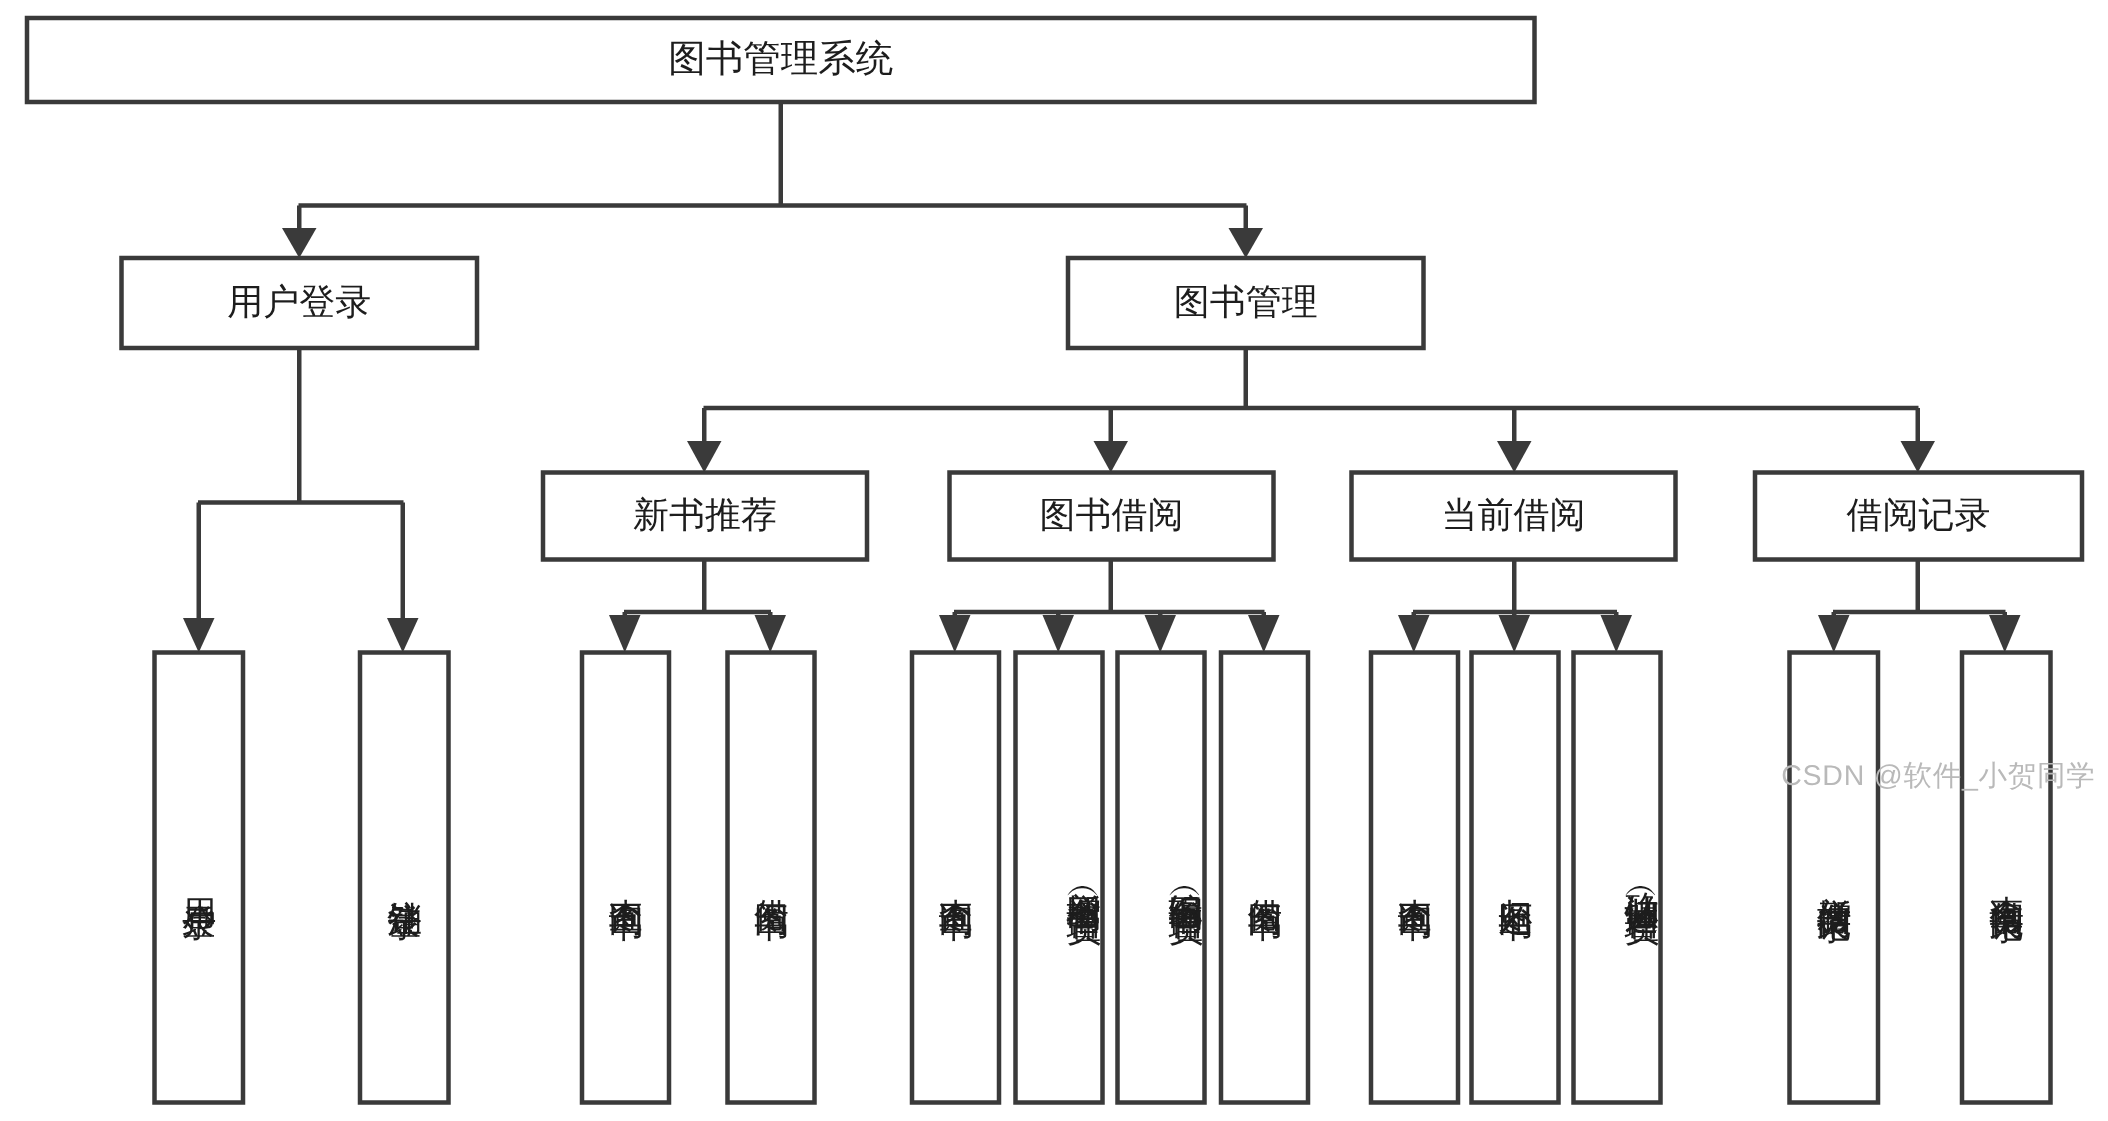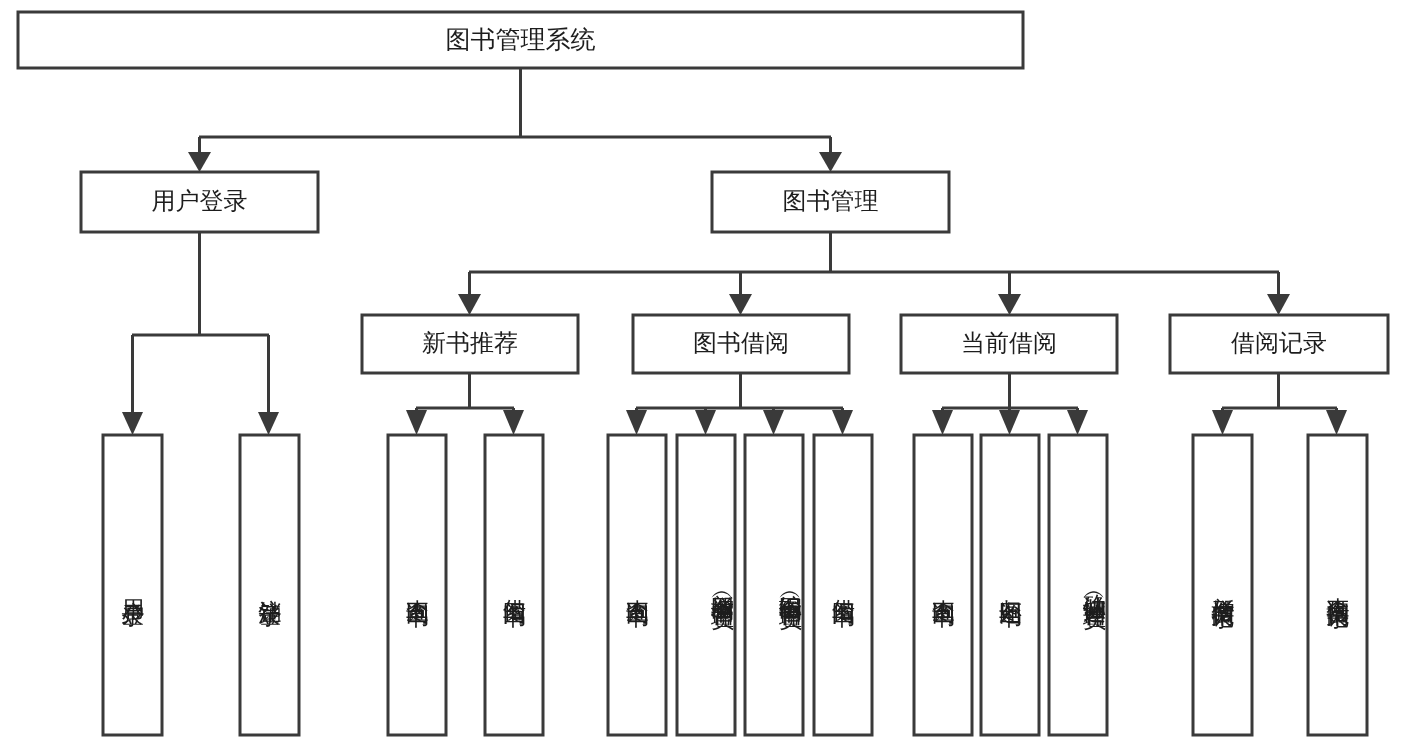--- a/index.html
+++ b/index.html
@@ -221,13 +221,14 @@
   <div class="vlabel" style="left:745px; top:440px; width:58px; height:290px; align-items:flex-start;">编辑图书（管理员）</div>
   <div class="vlabel" style="left:814px; top:435px; width:58px; height:300px;">借阅图书</div>
 
   <div class="vlabel" style="left:914px; top:435px; width:58px; height:300px;">查询图书</div>
   <div class="vlabel" style="left:981px; top:435px; width:58px; height:300px;">归还图书</div>
   <div class="vlabel" style="left:1049px; top:440px; width:58px; height:290px; align-items:flex-start;">确认归还（管理员）</div>
 
   <div class="vlabel" style="left:1193px; top:435px; width:59px; height:300px;">新增借阅记录</div>
   <div class="vlabel" style="left:1308px; top:435px; width:59px; height:300px;">查询借阅记录</div>
 
+  <div class="watermark">CSDN @软件_小贺同学</div>
 </div>
 
 </body></html>

